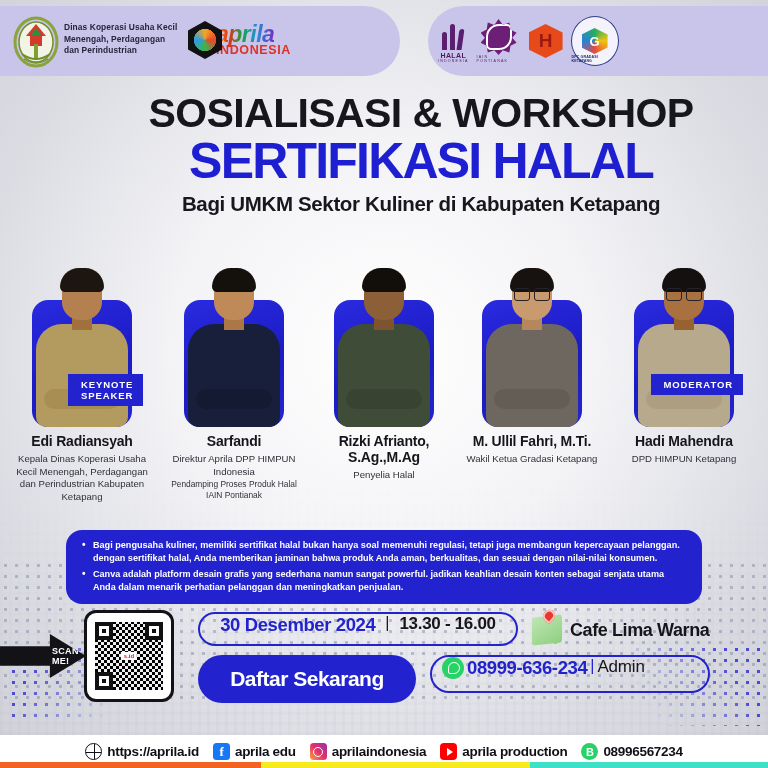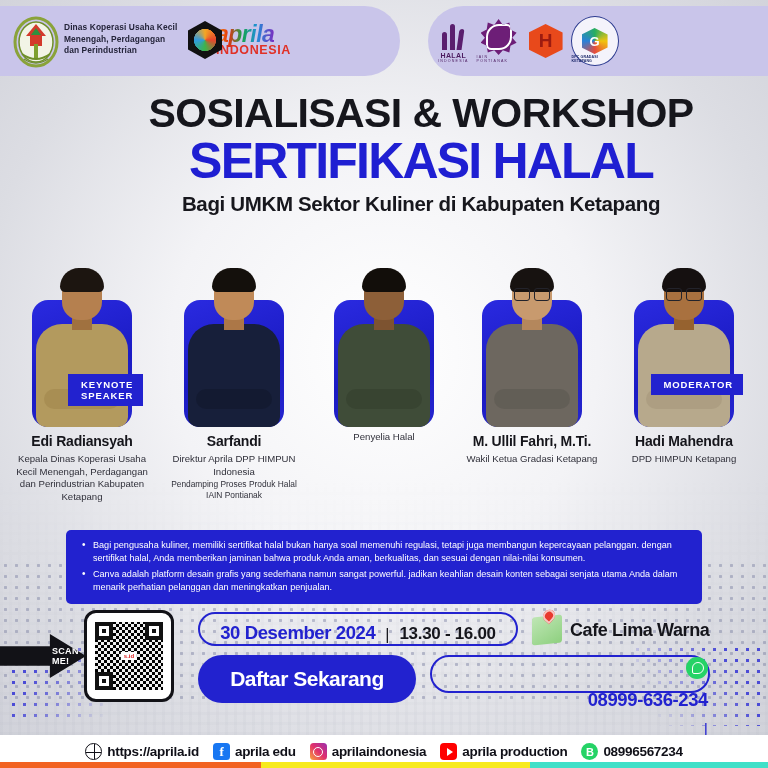--- a/index.html
+++ b/index.html
@@ -131,21 +131,21 @@
   .badge { position:absolute; font-size:9.5px; font-weight:bold; color:#fff; letter-spacing:.9px;
            background:#2222cf; padding:5px 10px 5px 13px;margin-left:45px; }
   .badge.kn { left:0; top:112px; }
   .badge.md { right:0; top:112px; }
   .sp-name { font-size:14px; font-weight:bold; color:#15151b; margin-top:6px; letter-spacing:-.2px;}
   .sp-role { font-size:9.6px; color:#30303a; line-height:1.32; margin-top:4px; padding:0 4px;}
   .sp-role2 { font-size:8.4px; color:#30303a; line-height:1.3; margin-top:1px; }
 
   
   .bullets { position:absolute; left:66px; top:530px; width:636px;
-             background:#2222cf; border-radius:5px; padding:9px 14px 10px 14px; }
+             background:#2222cf; border-radius:16px; padding:9px 14px 10px 14px;font-weight:bold; }
   .bullets ul { list-style:none; }
   .bullets li { position:relative; padding-left:13px; color:#fff; font-size:9.1px;
                 line-height:1.42; margin-bottom:3px; }
   .bullets li:last-child{margin-bottom:0}
   .bullets li:before { content:"•"; position:absolute; left:2px; top:-1px; font-size:10px; }
 
   
   .reg { position:absolute; left:62px; top:608px; width:648px; height:98px; }
   .qrbox { position:absolute; left:22px; top:2px; width:90px; height:92px; background:#fff;
            border:3px solid #121217; border-radius:12px; display:flex; align-items:center;
@@ -160,37 +160,37 @@
   .qr i:after{content:"";position:absolute;inset:3px;background:#111;}
   .qr u{position:absolute;left:50%;top:50%;transform:translate(-50%,-50%);
     background:#fff;padding:1px 3px;font:bold 6px "Liberation Sans",sans-serif;
     color:#d22; text-decoration:none; white-space:nowrap;}
   .arrow { position:absolute; left:-62px; top:26px; width:86px; height:44px; background:#121217;
            clip-path: polygon(0 28%, 58% 28%, 58% 0, 100% 50%, 58% 100%, 58% 72%, 0 72%);
            display:flex; align-items:center; }
   .arrow span { font-size:9px; font-weight:bold; color:#fff; margin-left:4px; letter-spacing:.3px;padding-left:48px;}
 
   .pill { position:absolute; border:2.6px solid #2222cf; border-radius:26px; height:34px;
-          display:flex; align-items:flex-end; }
+          display:flex; align-items:flex-start; }
   .pill.date { left:136px; top:4px; width:320px; justify-content:center; gap:10px; background:transparent;}
   .pill.date .d1 { font-size:18.5px; font-weight:900; color:#2222cf; letter-spacing:-.4px;}
   .pill.date .sep { color:#15151b; font-size:16px; }
   .pill.date .d2 { font-size:17px; font-weight:bold; color:#15151b; letter-spacing:-.3px;}
   .venue { position:absolute; left:470px; top:8px; display:flex; align-items:center; gap:8px;}
   .pinmap { width:30px; height:28px; background:linear-gradient(150deg,#bfe6b5,#8ed07f);
             border-radius:3px; position:relative; transform:skewY(-6deg); }
   .pinmap:before{content:"";position:absolute;left:11px;top:-6px;width:12px;height:12px;
     background:#e8392e;border-radius:50% 50% 50% 0;transform:rotate(-45deg);
     box-shadow:0 0 0 2px rgba(255,255,255,.7) inset;}
   .venue span { font-size:18px; font-weight:bold; color:#15151b; letter-spacing:-.4px;}
 
   .btn-daftar { position:absolute; left:136px; top:47px; width:218px; height:48px; background:#2222cf;
                 border-radius:26px; display:flex; align-items:center; justify-content:center;
                 color:#fff; font-size:21px; font-weight:900; letter-spacing:-.5px; }
-  .pill.wa { left:368px; top:47px; width:280px; gap:10px; padding-left:10px; height:38px;flex-direction:column;}
+  .pill.wa { left:368px; top:47px; width:280px; gap:3px; padding-left:10px; height:38px;}
   .wa-ic { width:22px; height:22px; border-radius:50%; background:#25d366; position:relative;
            flex:0 0 auto; }
   .wa-ic:after{content:"";position:absolute;left:6px;top:5px;width:10px;height:10px;
     border:1.8px solid #fff;border-radius:50% 50% 50% 2px;}
   .wa-num { font-size:18.5px; font-weight:900; color:#2222cf; letter-spacing:-.4px;}
   .wa-sep { color:#2222cf; font-size:16px; }
   .wa-adm { font-size:17px; color:#15151b; letter-spacing:-.2px;}
   .note { position:absolute; left:130px; top:88px; width:520px; text-align:center;
           font-size:9.8px; font-weight:bold; color:#1a1a22; letter-spacing:-.1px;}
 
@@ -325,20 +325,21 @@
       <div class="sp-photo">
         <div class="sp-card"></div>
         <div class="person">
           <div class="p-body" style="background:#3f4c38"></div>
           <div class="p-arms" style="background:#374331"></div>
           <div class="p-neck" style="background:#7d5330"></div>
           <div class="p-head" style="background:#8d5f38"></div>
           <div class="p-hair" style="background:#120e0a"></div>
         </div>
       </div>
+      <div class="sp-name">Rizki Afrianto, S.Ag.,M.Ag</div>
       <div class="sp-role">Penyelia Halal</div>
     </div>
 
     <div class="sp" style="left:462px">
       <div class="sp-photo">
         <div class="sp-card"></div>
         <div class="person">
           <div class="p-body" style="background:#6d675f"></div>
           <div class="p-arms" style="background:#625d56"></div>
           <div class="p-neck" style="background:#b4875c"></div>

